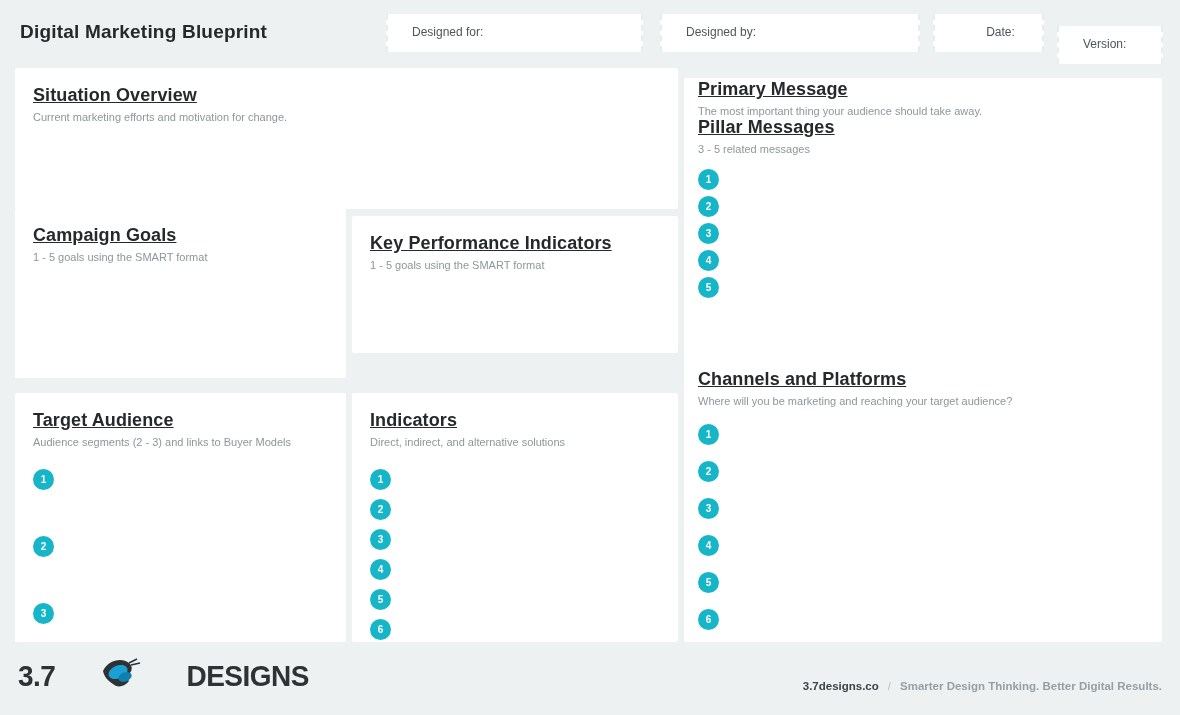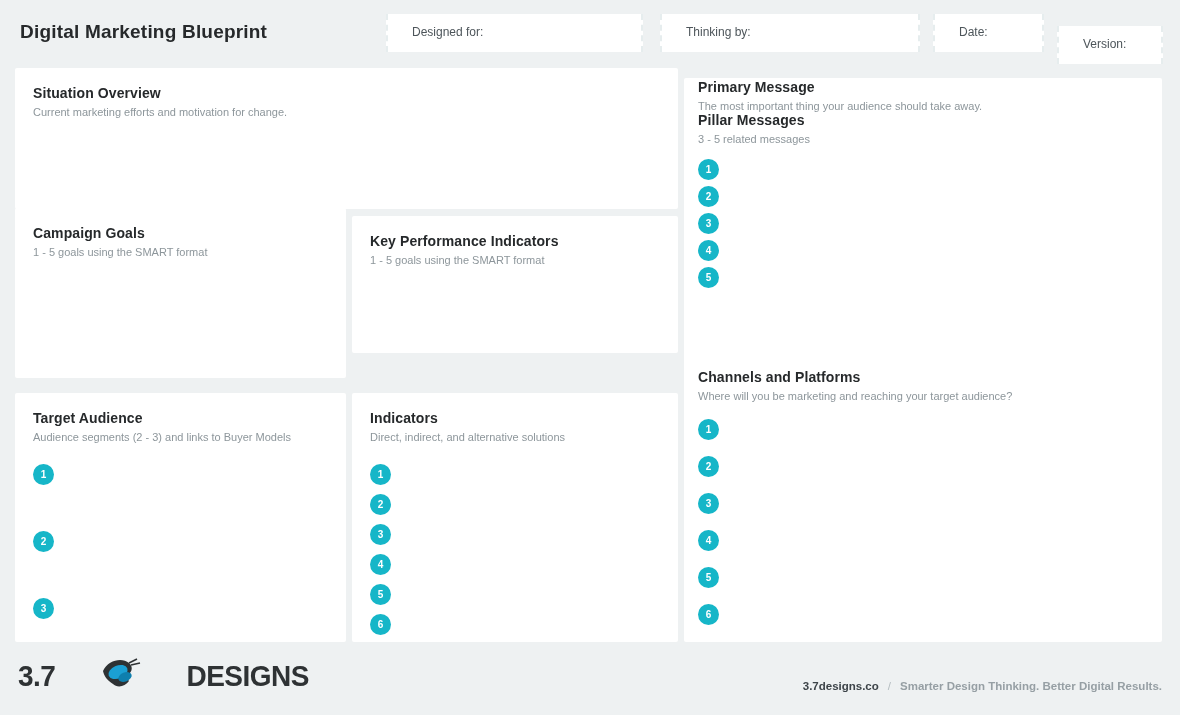--- a/index.html
+++ b/index.html
@@ -19,30 +19,30 @@
   .field {
     position: absolute; top: 14px; height: 38px;
     background: #ffffff;
     border-left: 2px dashed #e6edee;
     border-right: 2px dashed #e6edee;
     padding: 8px 0 0 24px;
   }
   .field-label { font-size: 12px; color: #4d555a; }
   .f-designed-for { left: 386px; width: 257px; }
   .f-designed-by  { left: 660px; width: 260px; }
-  .f-date         { left: 933px; width: 111px; }
+  .f-date         { left: 933px; width: 111px; text-align: center; }
   .f-version      { left: 1057px; width: 106px; margin-top: 12px; }
 
   .card {
     position: absolute; background: #ffffff;
     border-radius: 2px; padding: 17px 18px;
   }
   .card h2 {
-    margin: 0 0 5px 0; font-size: 14px; font-weight: bold;
-    color: #26292b; letter-spacing: 0.1px;
+    margin: 0 0 5px 0; font-size: 18px; font-weight: bold;
+    color: #26292b; letter-spacing: 0.1px; text-decoration: underline;
   }
   .sub { font-size: 11px; color: #8d969b; }
 
   .c-situation   { left: 15px;  top: 68px;  width: 663px; height: 141px; }
   .c-campaign    { left: 15px;  top: 208px; width: 331px; height: 170px; }
   .c-kpi         { left: 352px; top: 216px; width: 326px; height: 137px; }
   .c-audience    { left: 15px;  top: 393px; width: 331px; height: 249px; }
   .c-competitors { left: 352px; top: 393px; width: 326px; height: 249px; }
   .c-right-top   { left: 684px; top: 78px;  width: 478px; height: 277px; padding: 1px 14px; }
   .c-channels    { left: 684px; top: 352px; width: 478px; height: 290px; padding: 17px 14px; }
@@ -83,21 +83,21 @@
 </style>
 </head>
 <body>
 
 <div class="page-title">Digital Marketing Blueprint</div>
 
 <div class="field f-designed-for">
   <span class="field-label">Designed for:</span>
 </div>
 <div class="field f-designed-by">
-  <span class="field-label">Thinking by:</span>
+  <span class="field-label">Designed by:</span>
 </div>
 <div class="field f-date">
   <span class="field-label">Date:</span>
 </div>
 <div class="field f-version">
   <span class="field-label">Version:</span>
 </div>
 
 <div class="card c-situation">
   <h2>Situation Overview</h2>

